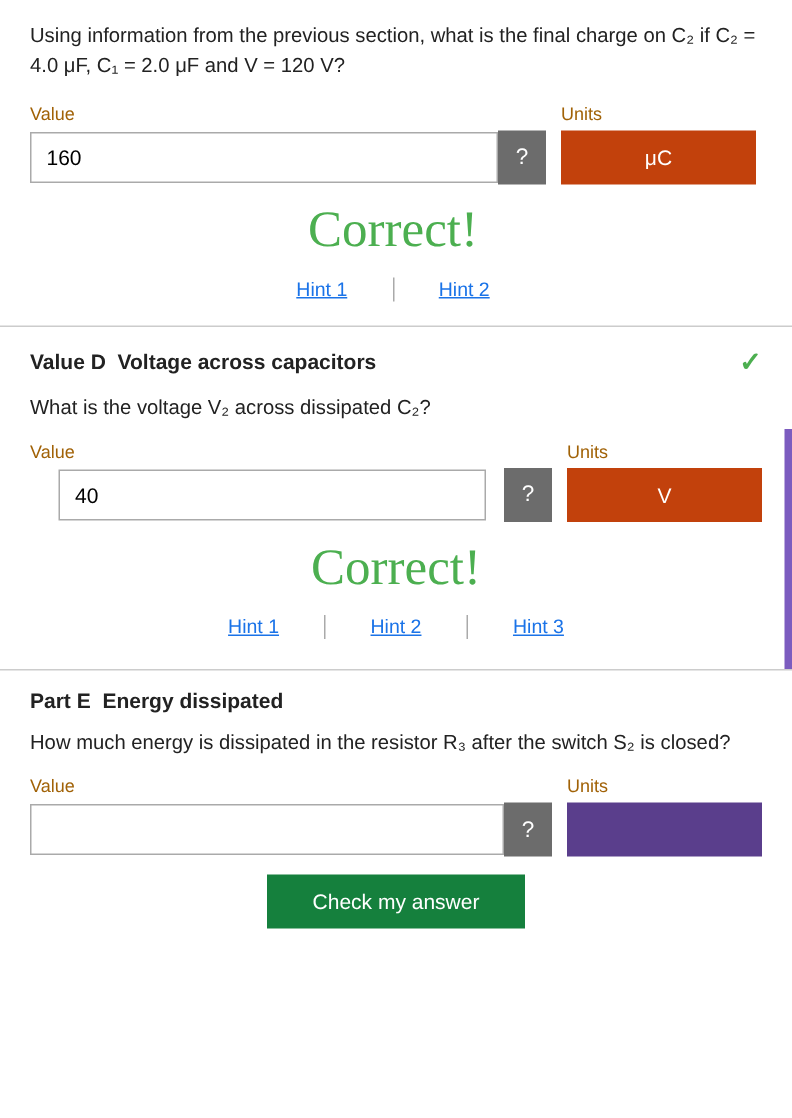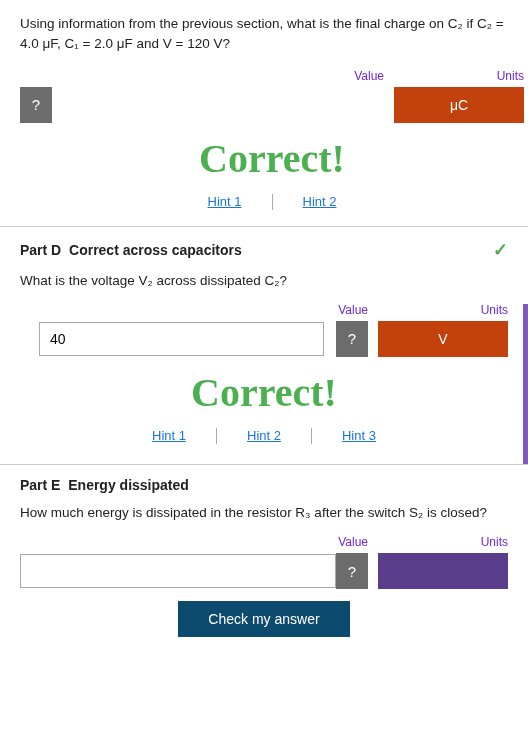--- a/index.html
+++ b/index.html
@@ -22,23 +22,22 @@
 
     .input-row {
       display: flex;
       align-items: center;
       gap: 10px;
       margin-bottom: 12px;
     }
 
     .input-label {
       font-size: 12px;
-      color: #6d28d9;
+      color: #a16207;
       margin-bottom: 4px;
-      text-align: right;
     }
 
     .input-group {
       flex: 1;
     }
 
     .value-input {
       width: 100%;
       border: 1px solid #aaa;
       padding: 8px 10px;
@@ -73,24 +72,24 @@
       text-align: center;
       height: 36px;
       display: flex;
       align-items: center;
       justify-content: center;
     }
 
     .correct-banner {
       text-align: center;
       font-family: 'Brush Script MT', cursive;
-      font-size: 40px;
+      font-size: 34px;
       color: #4caf50;
       margin: 10px 0 12px 0;
-      font-weight: bold;
+      font-weight: normal;
     }
 
     .hint-row {
       display: flex;
       align-items: center;
       justify-content: center;
       gap: 18px;
       margin-top: 4px;
     }
 
@@ -132,21 +131,21 @@
       padding: 0 20px 20px 20px;
     }
 
     .part-section .sub-question {
       font-size: 13.5px;
       margin-bottom: 12px;
       line-height: 1.5;
     }
 
     .check-btn {
-      background: #0c4a6e;
+      background: #15803d;
       color: #fff;
       border: none;
       padding: 10px 30px;
       font-size: 14px;
       cursor: pointer;
       margin: 10px auto 0 auto;
       display: block;
     }
 
     .units-box-dark {
@@ -155,52 +154,53 @@
       padding: 8px 16px;
       font-size: 14px;
       text-align: center;
       height: 36px;
       display: flex;
       align-items: center;
       justify-content: center;
     }
 
     .top-section {
-      padding: 14px 4px 16px 20px;
+      padding: 14px 24px 16px 20px;
       border-bottom: 1px solid #ccc;
     }
   </style>
 </head>
 <body>
 
 <div class="top-section">
   <p class="question-text">Using information from the previous section, what is the final charge on C₂ if C₂ = 4.0 μF, C₁ = 2.0 μF and V = 120 V?</p>
   <div class="input-row">
     <div class="input-group">
       <div class="input-label">Value</div>
       <div style="display:flex;align-items:center;gap:0;">
+        <input class="value-input" type="text" value="160" style="flex: 1 1 0%;">
         <button class="question-btn">?</button>
       </div>
     </div>
     <div class="units-group">
       <div class="input-label">Units</div>
       <div class="units-box">μC</div>
     </div>
   </div>
   <div class="correct-banner">Correct!</div>
   <div class="hint-row">
     <a class="hint-link">Hint 1</a>
     <div class="hint-divider"></div>
     <a class="hint-link">Hint 2</a>
   </div>
 </div>
 
 <div class="part-header">
   <span class="part-title">
-    <span>Part D</span>&nbsp;&nbsp;<span>Correct across capacitors</span>
+    <span>Value D</span>&nbsp;&nbsp;<span>Voltage across capacitors</span>
   </span>
   <span class="part-check">✓</span>
 </div>
 
 <div class="part-section">
   <p class="sub-question">What is the voltage V₂ across dissipated C₂?</p>
   <div class="input-row">
     <div class="input-group">
       <div class="input-label">Value</div>
       <div style="display:flex;align-items:center;gap:12px;padding-left:19px;">

